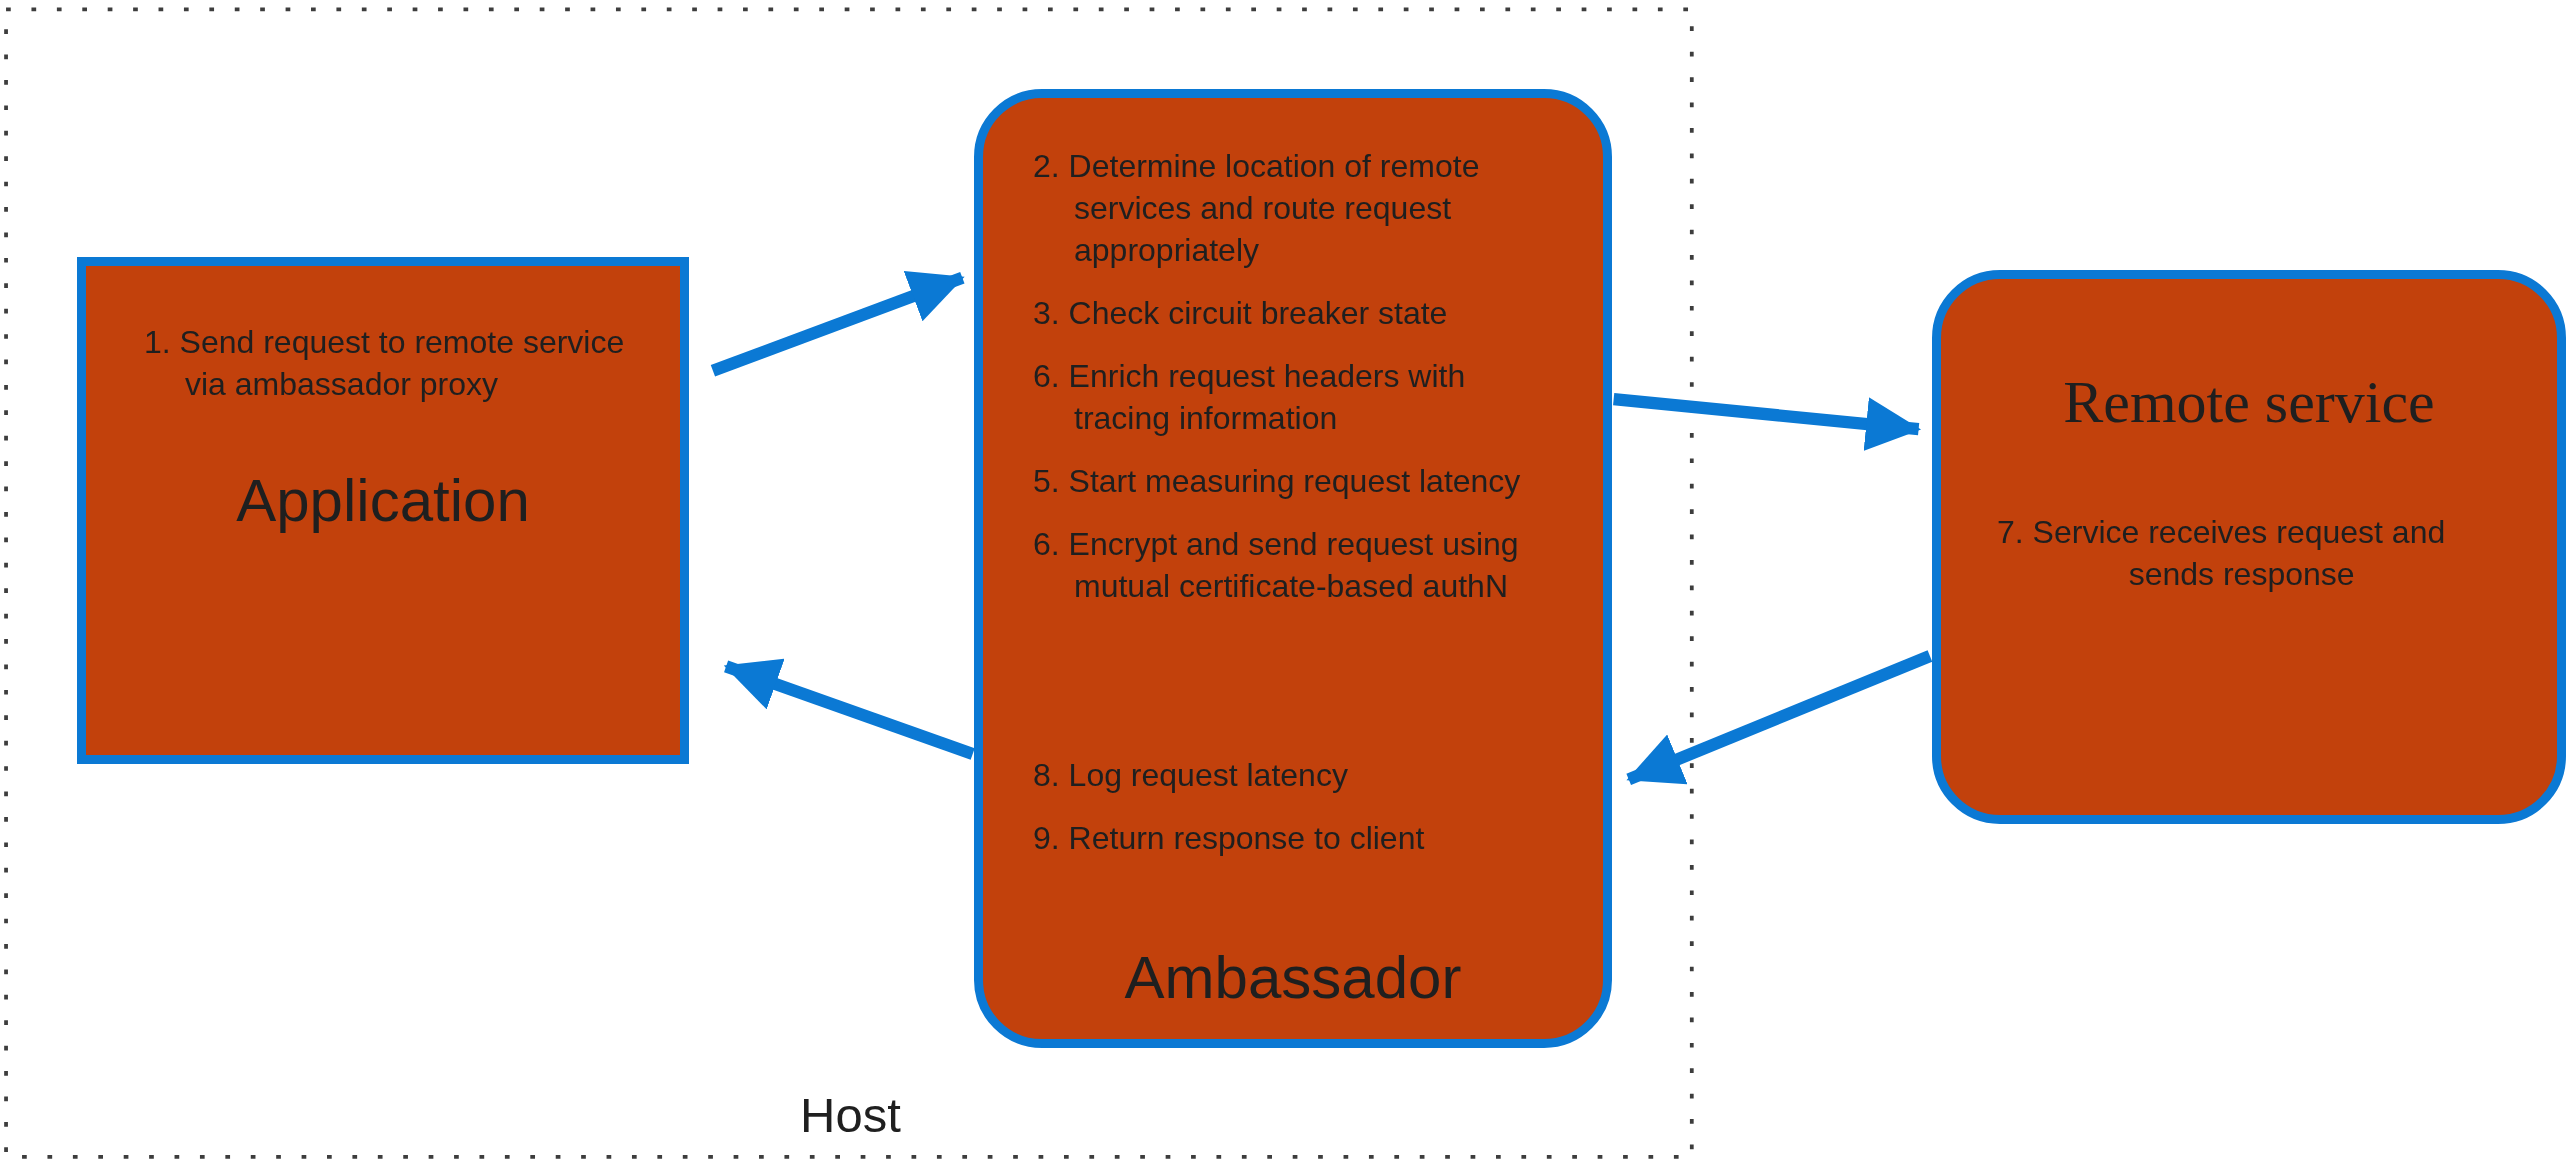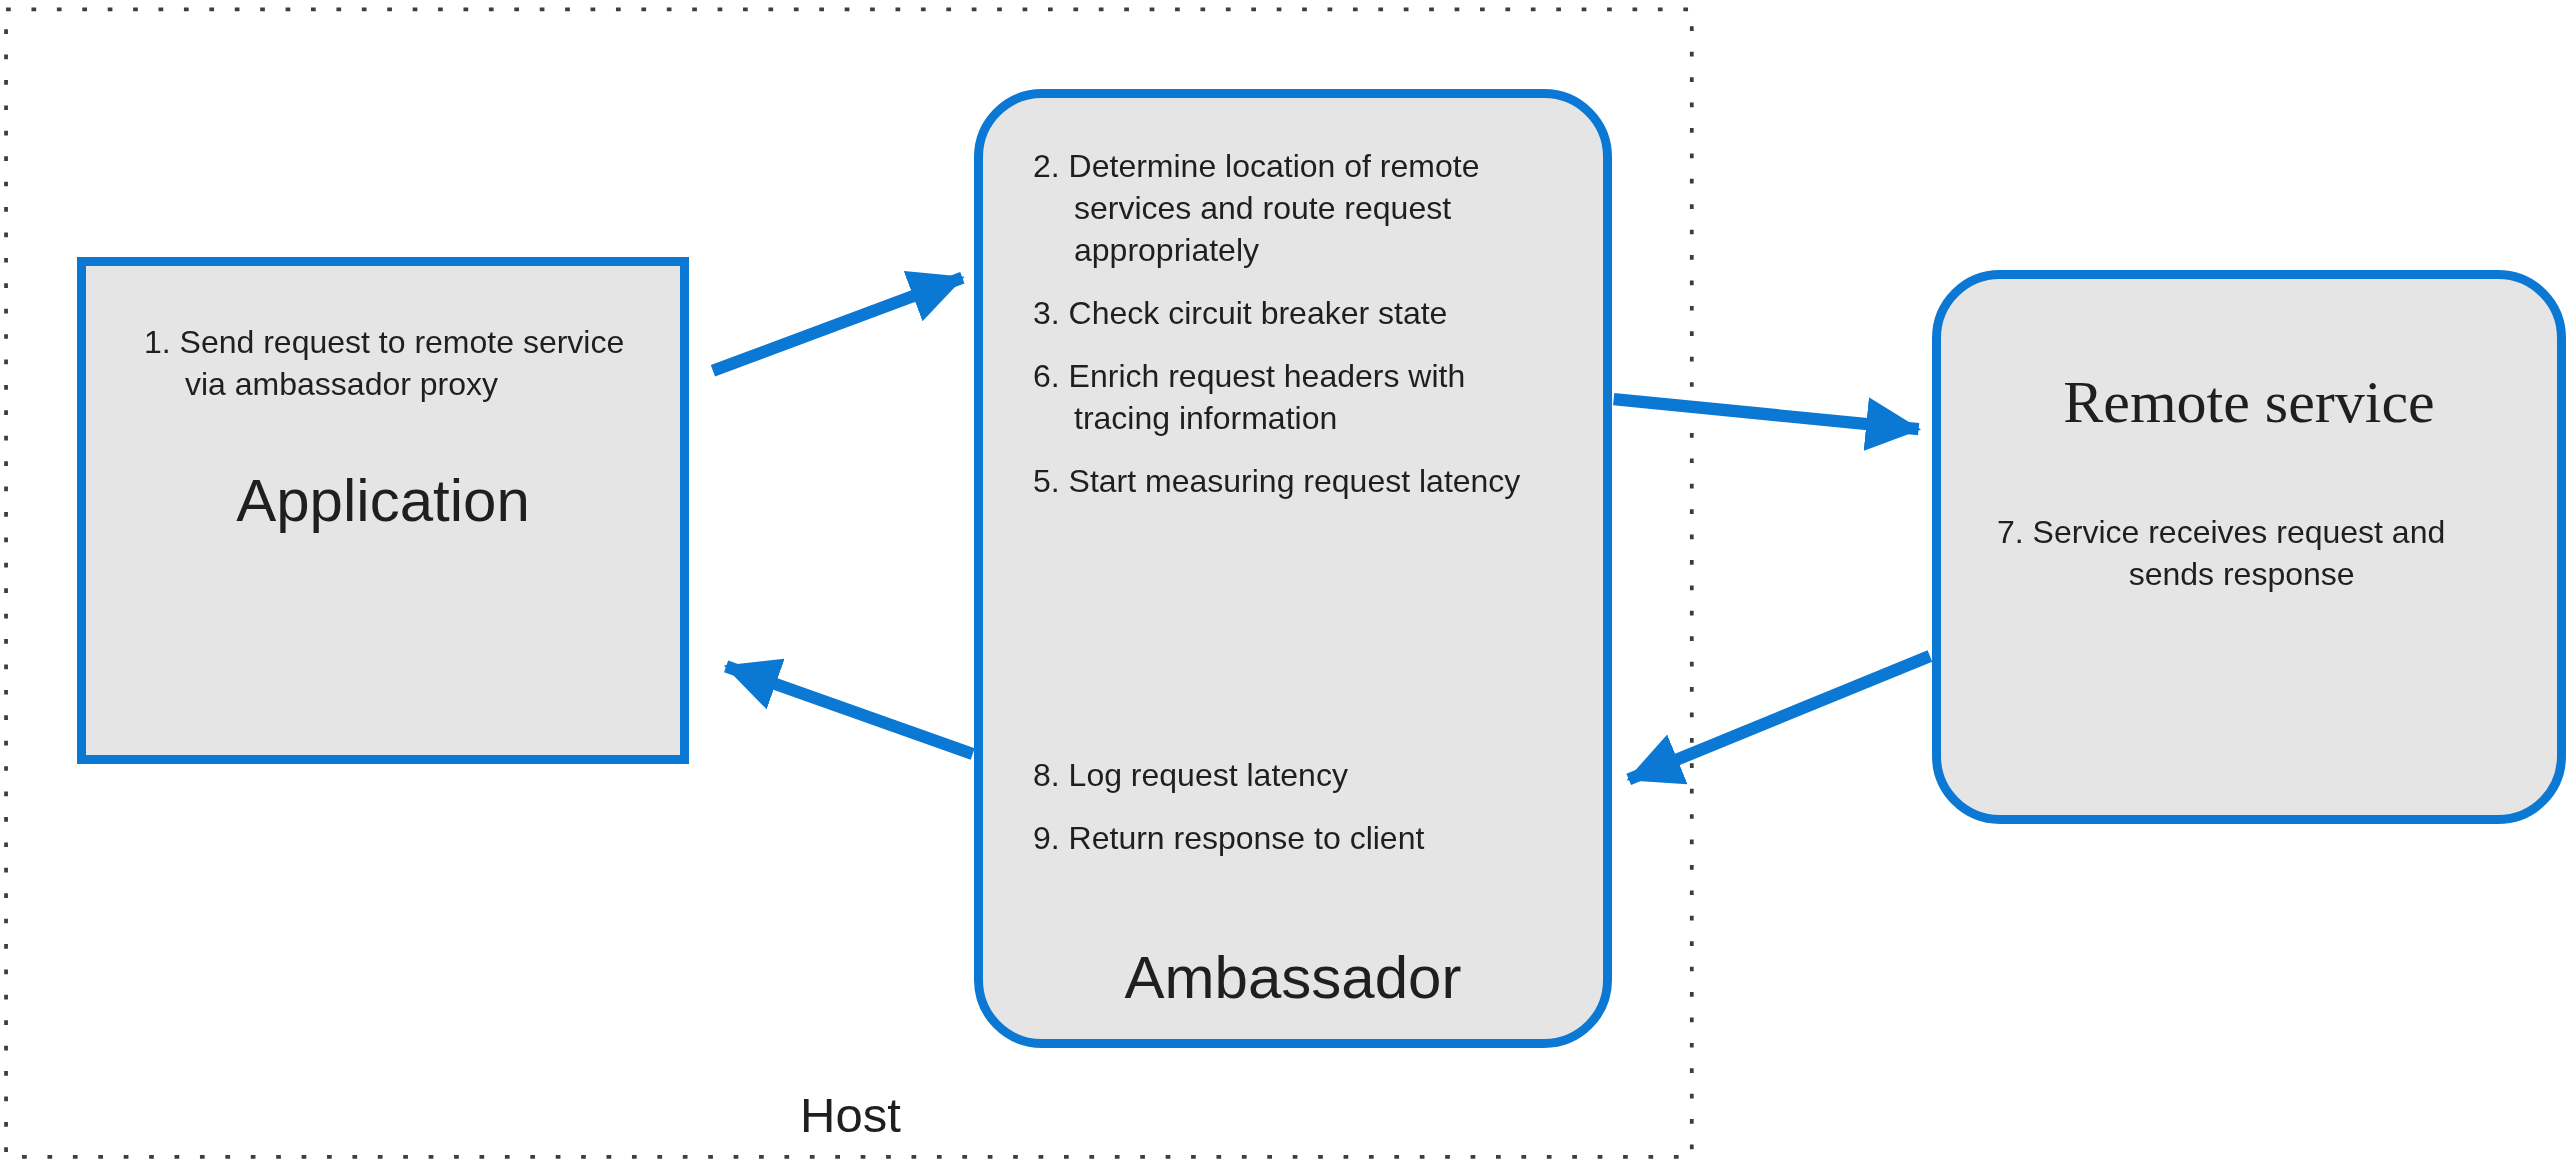--- a/index.html
+++ b/index.html
@@ -14,21 +14,21 @@
   }
   .overlay {
     position: absolute;
     left: 0; top: 0;
     width: 2576px; height: 1169px;
     pointer-events: none;
     z-index: 3;
   }
   .box {
     position: absolute;
-    background: #e5e5e5;
+    background: #c2410c;
     border: 9.4px solid #0b79d4;
     box-sizing: border-box;
     z-index: 2;
   }
   .box-app {
     left: 77px; top: 257px;
     width: 612px; height: 507px;
   }
   .box-ambassador {
     left: 974px; top: 89px;
@@ -118,20 +118,24 @@
       <div class="step">
         <div class="line">3. Check circuit breaker state</div>
       </div>
       <div class="step">
         <div class="line">6. Enrich request headers with</div>
         <div class="line wrap">tracing information</div>
       </div>
       <div class="step">
         <div class="line">5. Start measuring request latency</div>
       </div>
+      <div class="step">
+        <div class="line">6. Encrypt and send request using</div>
+        <div class="line wrap">mutual certificate-based authN</div>
+      </div>
     </div>
 
     <div class="steps-col steps-bottom">
       <div class="step">
         <div class="line">8. Log request latency</div>
       </div>
       <div class="step">
         <div class="line">9. Return response to client</div>
       </div>
     </div>

